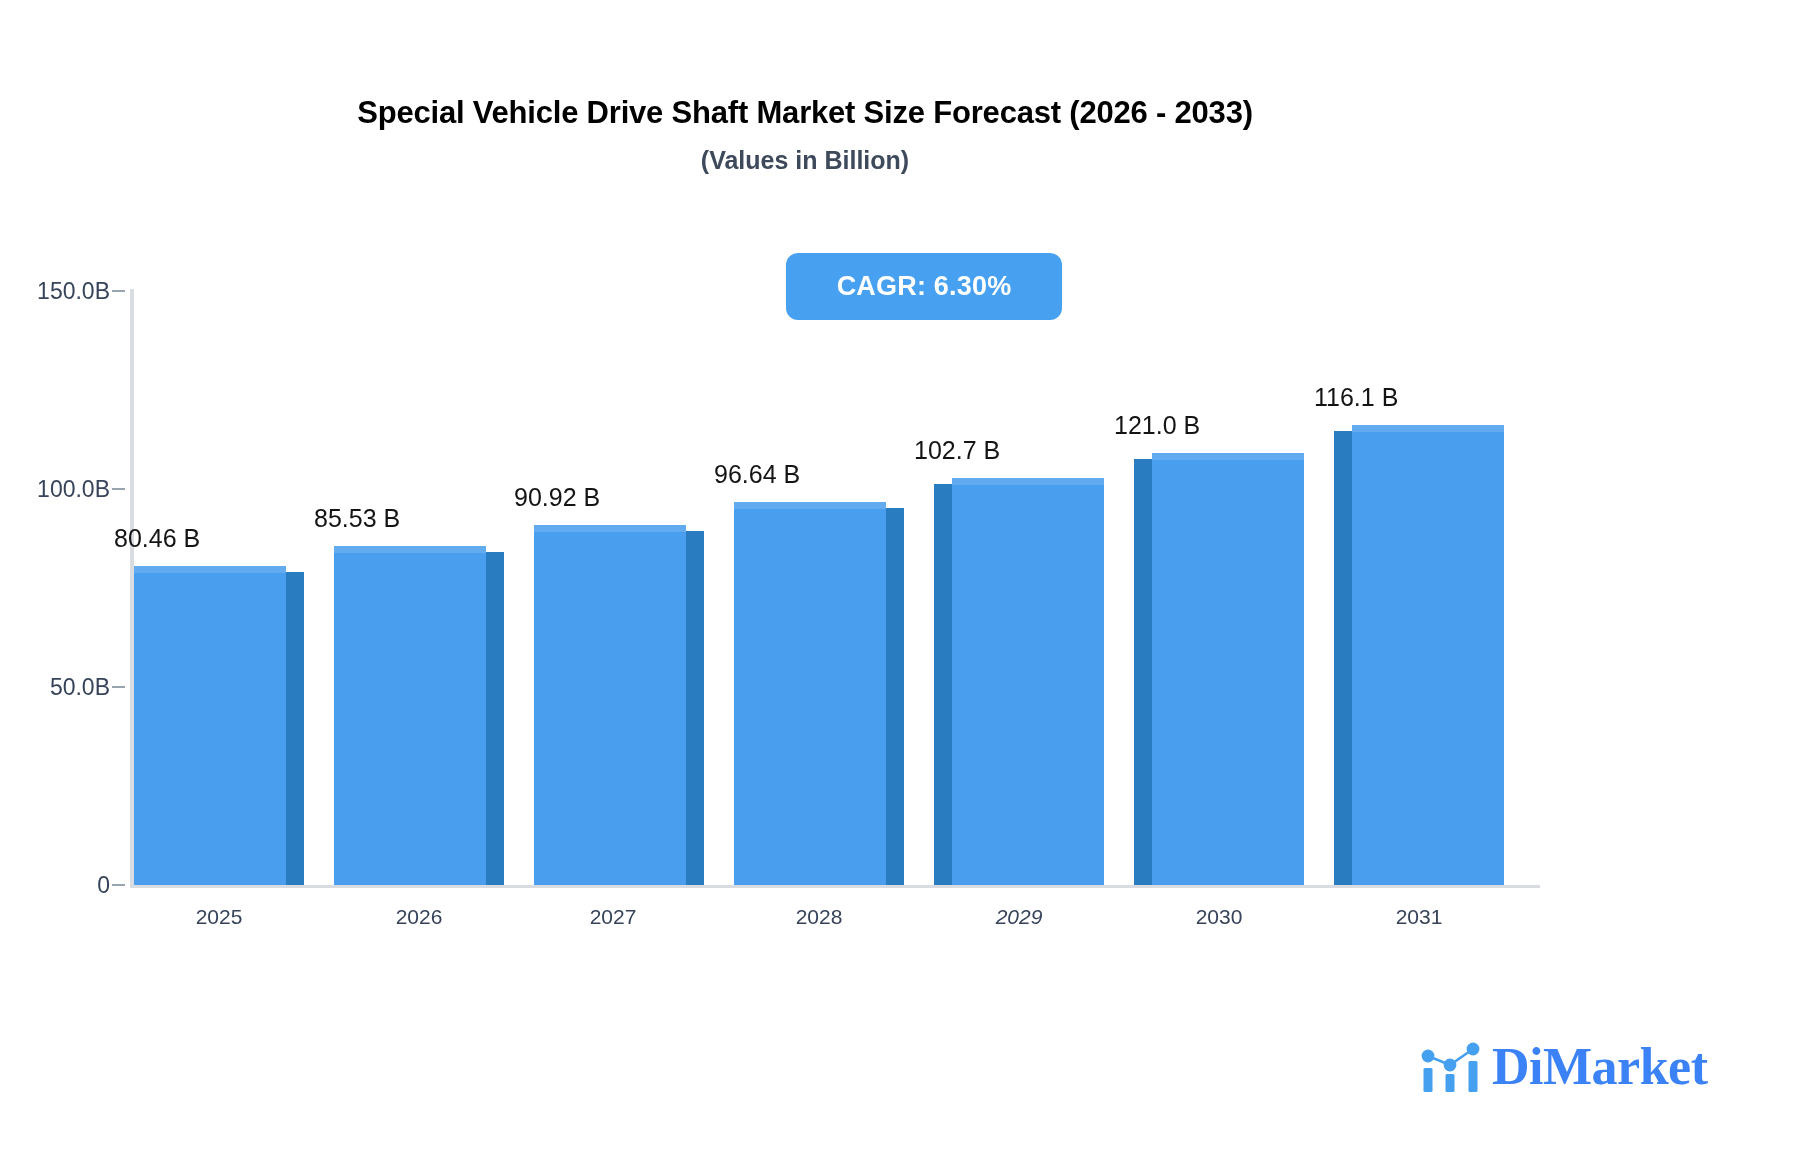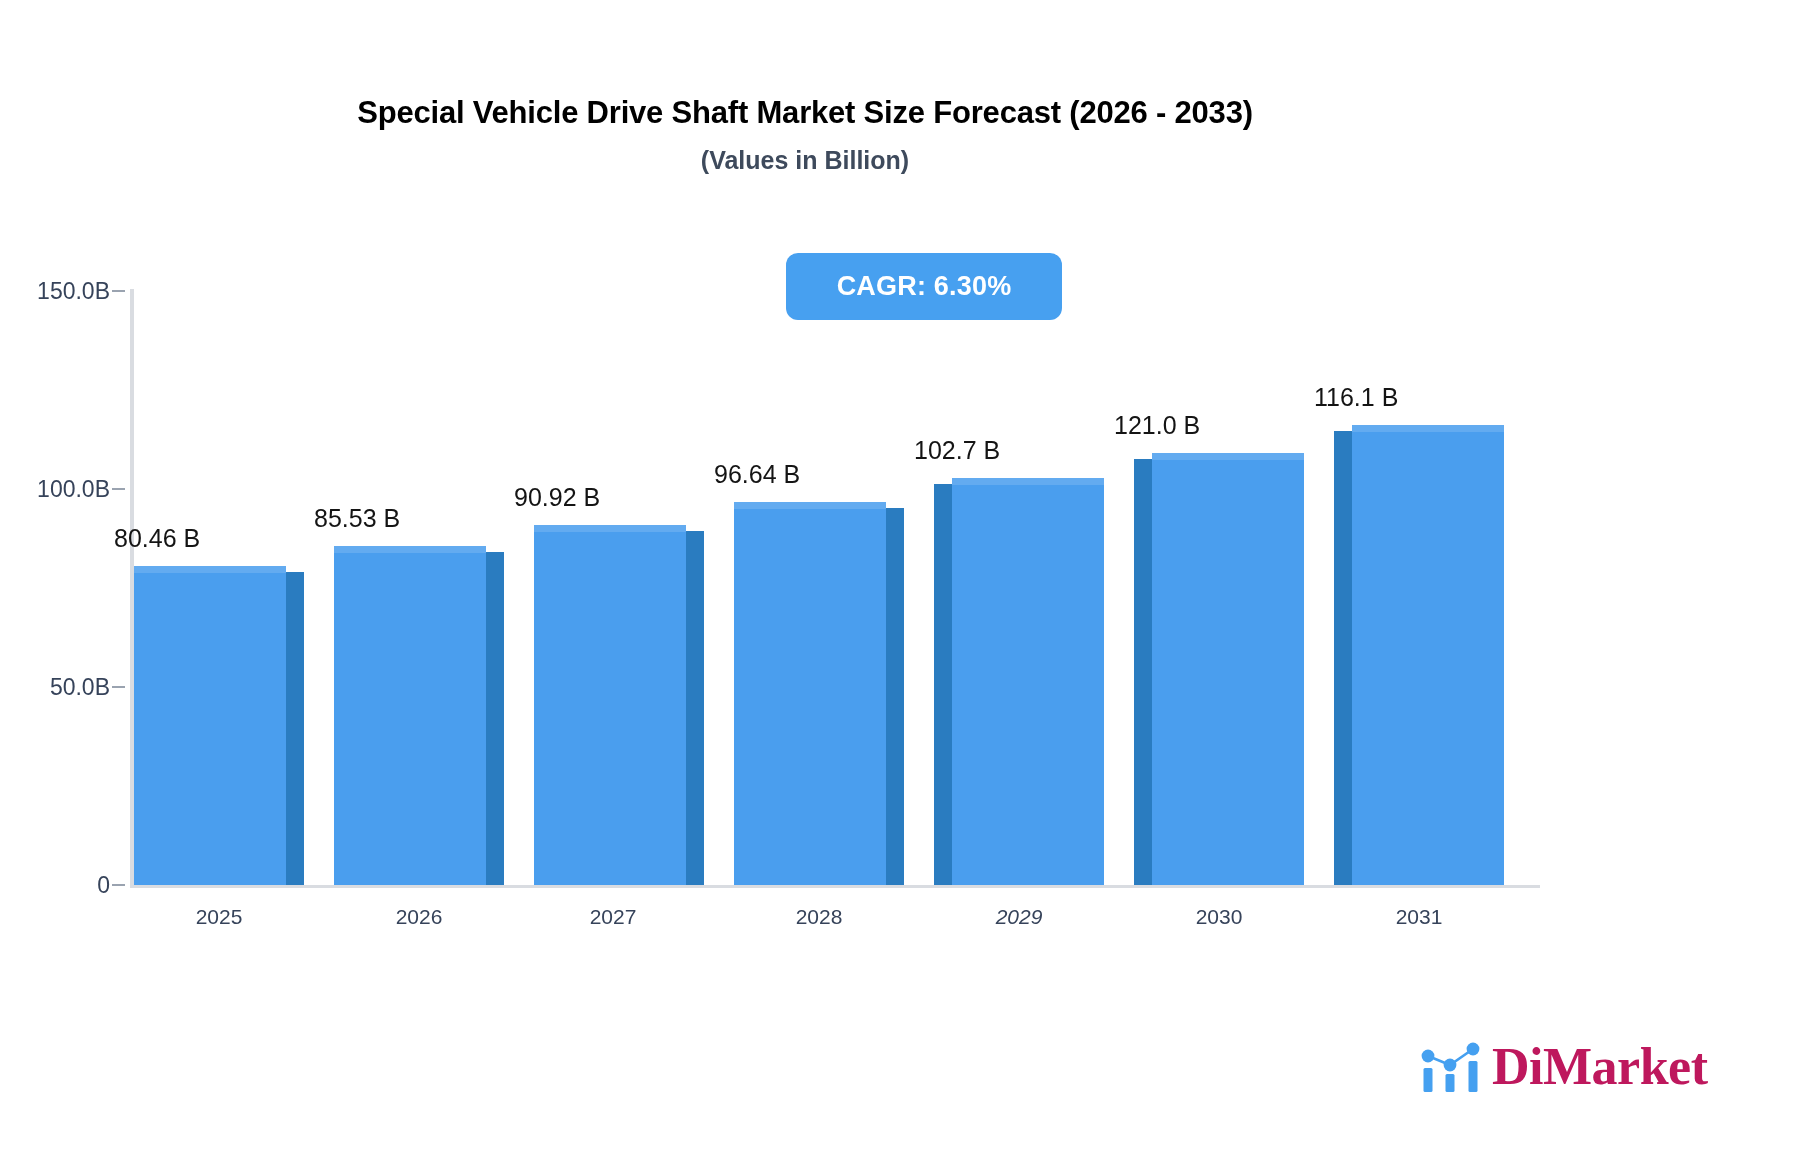--- a/index.html
+++ b/index.html
@@ -143,21 +143,21 @@
     top: 1040px;
     display: flex;
     align-items: center;
     gap: 10px;
   }
   #logo-mark { display: block; }
   #logo-text {
     font-family: "Liberation Serif", serif;
     font-size: 52px;
     font-weight: 700;
-    color: #be185d;
+    color: #3b82f6;
     letter-spacing: -0.5px;
     line-height: 1;
   }
 </style>
 </head>
 <body>
 
 <div id="canvas">
 
   <div id="chart-title">Special Vehicle Drive Shaft Market Size Forecast (2026 - 2033)</div>

